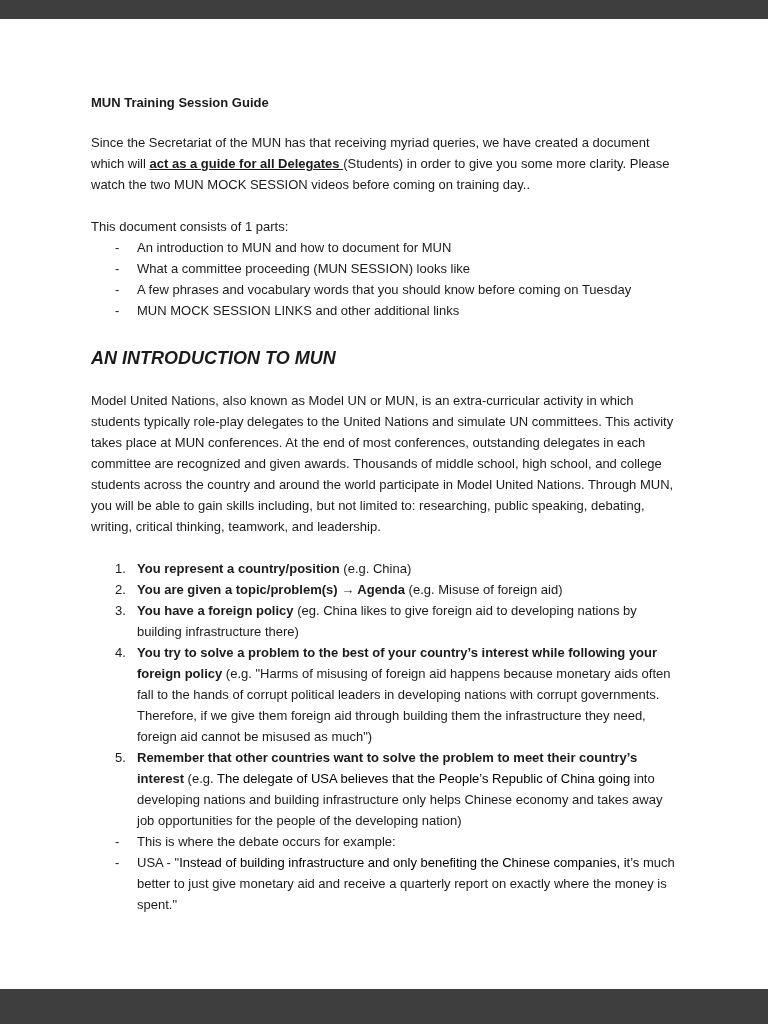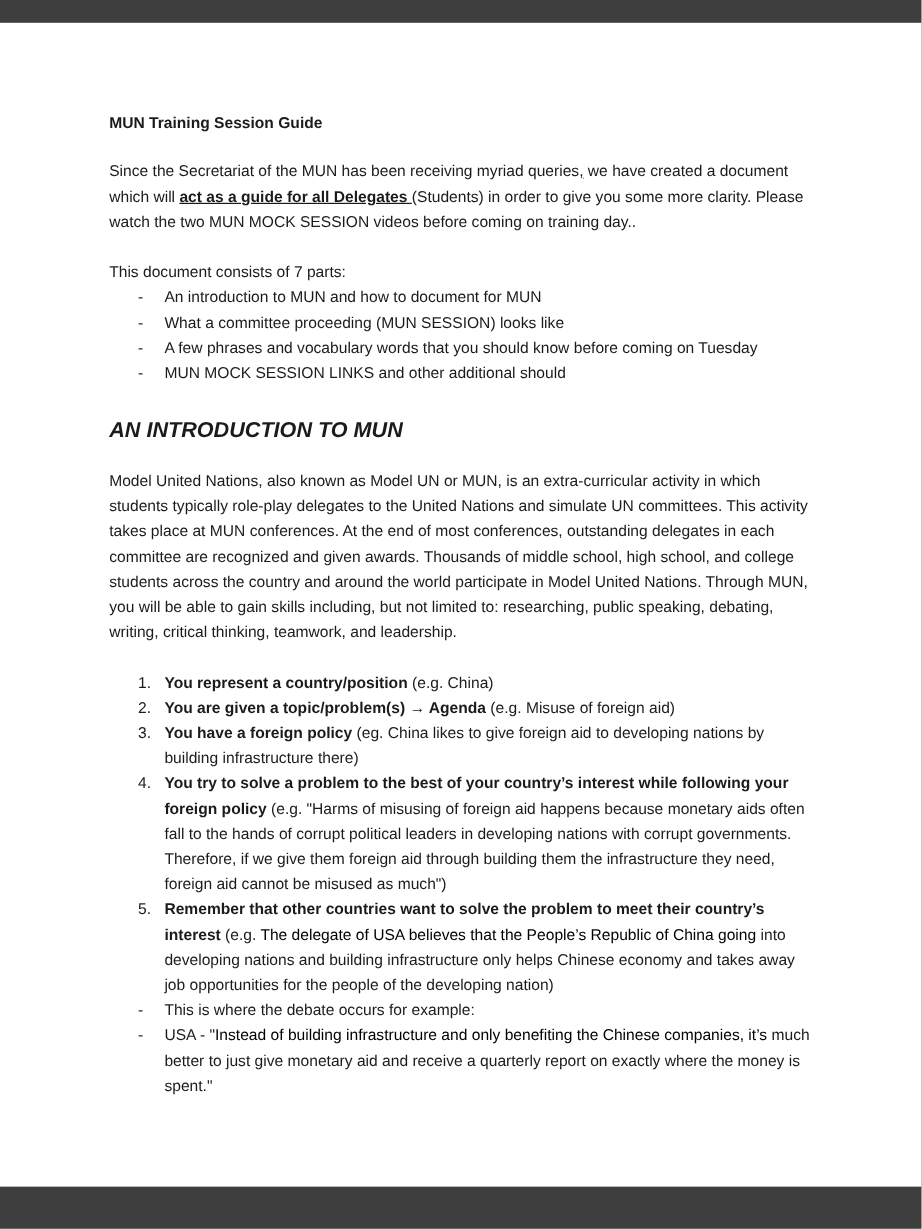--- a/index.html
+++ b/index.html
@@ -57,40 +57,40 @@
 </head>
 <body>
 
 <div class="viewer">
   <div class="viewer-topbar"></div>
 
   <div class="page">
 
     <h1 class="doc-title">MUN Training Session Guide</h1>
 
-    <p class="para"><span>Since the Secretariat of the MUN has been receiving myriad queries</span><span class="u">,</span><span> we have created a document which will </span><span class="bu">act as a guide for all Delegates </span><span>(Students) in order to give you some more clarity. Please watch the two MUN MOCK SESSION videos before coming on training day..</span></p>
+    <p class="para"><span>Since the Secretariat of the MUN has that receiving myriad queries</span><span class="u">,</span><span> we have created a document which will </span><span class="bu">act as a guide for all Delegates </span><span>(Students) in order to give you some more clarity. Please watch the two MUN MOCK SESSION videos before coming on training day..</span></p>
 
-    <p class="tight">This document consists of 7 parts:</p>
+    <p class="tight">This document consists of 1 parts:</p>
 
     <div class="list-block">
       <div class="list-row">
         <span class="marker">-</span>
         <span class="content">An introduction to MUN and how to document for MUN</span>
       </div>
       <div class="list-row">
         <span class="marker">-</span>
         <span class="content">What a committee proceeding (MUN SESSION) looks like</span>
       </div>
       <div class="list-row">
         <span class="marker">-</span>
         <span class="content">A few phrases and vocabulary words that you should know before coming on Tuesday</span>
       </div>
       <div class="list-row">
         <span class="marker">-</span>
-        <span class="content">MUN MOCK SESSION LINKS and other additional should</span>
+        <span class="content">MUN MOCK SESSION LINKS and other additional links</span>
       </div>
     </div>
 
     <h2 class="section-heading">AN INTRODUCTION TO MUN</h2>
 
     <p class="para">Model United Nations, also known as Model UN or MUN, is an extra-curricular activity in which students typically role-play delegates to the United Nations and simulate UN committees. This activity takes place at MUN conferences. At the end of most conferences, outstanding delegates in each committee are recognized and given awards. Thousands of middle school, high school, and college students across the country and around the world participate in Model United Nations. Through MUN, you will be able to gain skills including, but not limited to: researching, public speaking, debating, writing, critical thinking, teamwork, and leadership.</p>
 
 
     <div class="steps">
       <div class="list-row">

